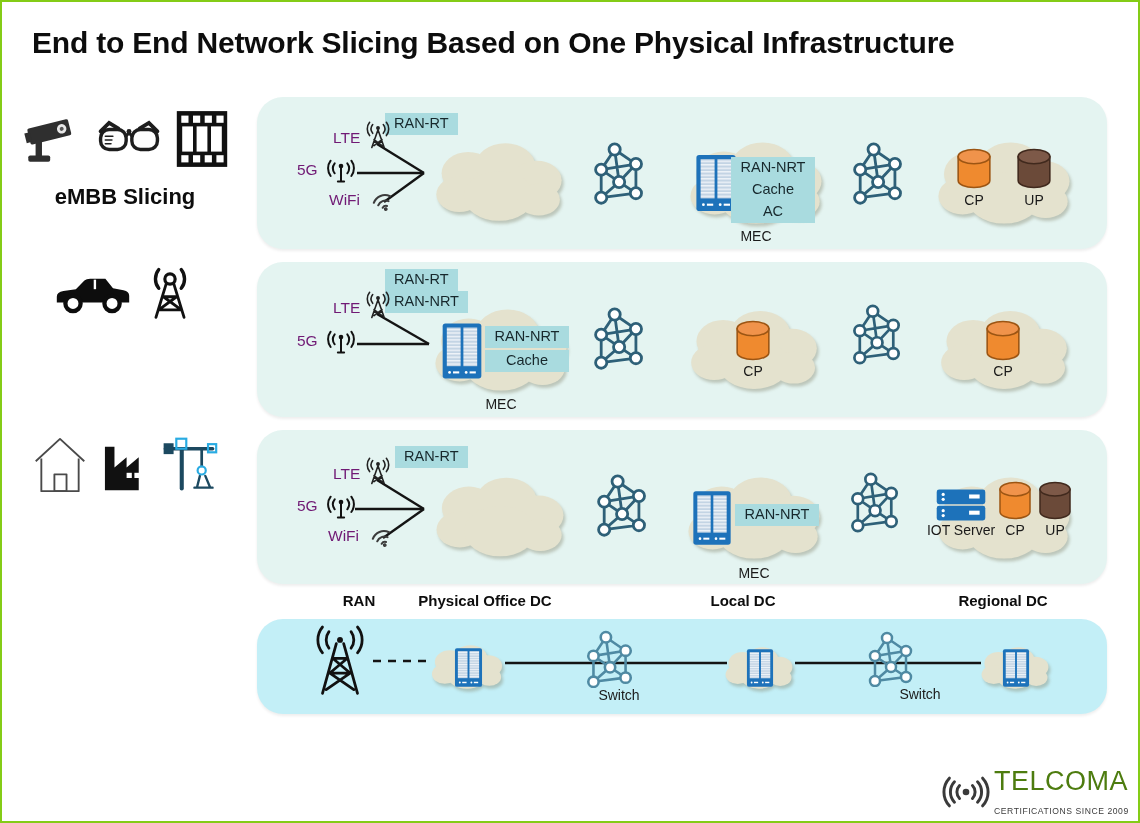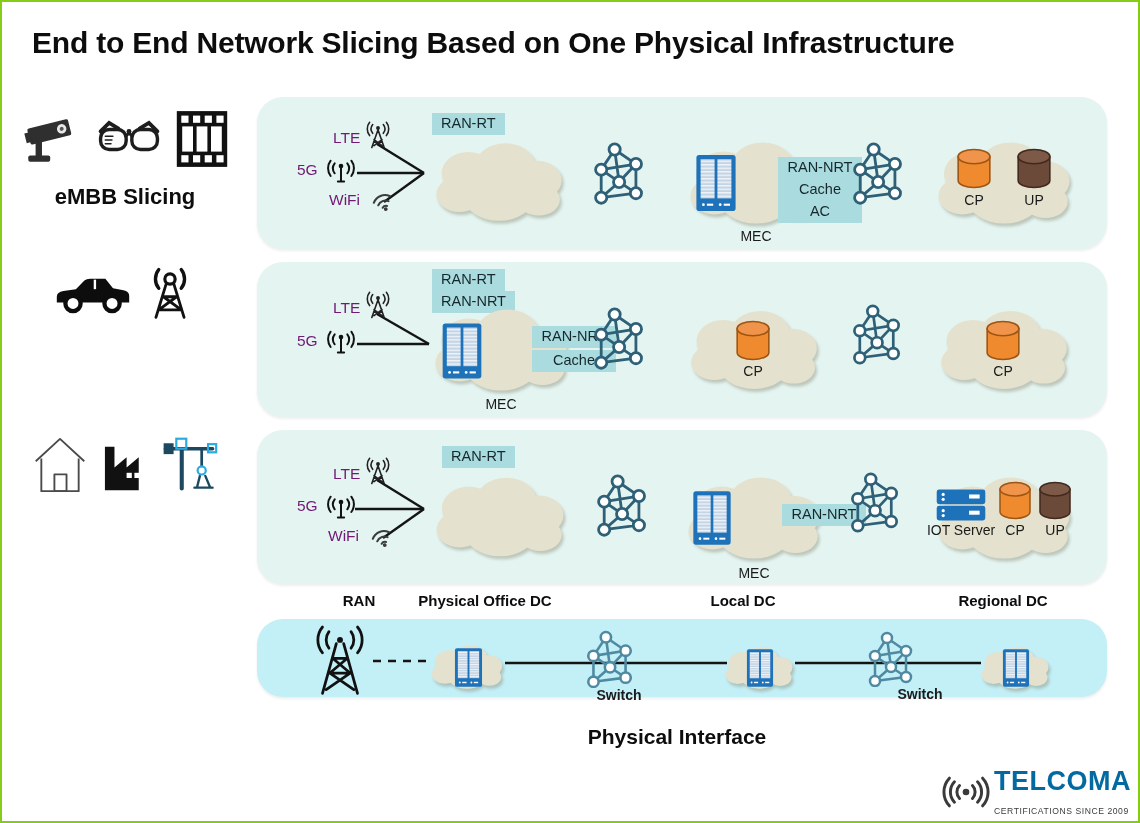--- a/index.html
+++ b/index.html
@@ -10,38 +10,38 @@
          letter-spacing:-0.2px;color:#0d0d0d;}
   
   .legend-group{position:absolute;left:18px;width:210px;text-align:center;}
   .legend-icons{display:flex;justify-content:center;align-items:center;gap:10px;height:66px;}
   .legend-label{font-size:22px;font-weight:700;margin-top:12px;color:#0d0d0d;}
   
   .band{position:absolute;left:255px;width:850px;background:#e4f4f1;border-radius:26px;
         box-shadow:0 2px 3px rgba(0,0,0,0.07);}
   .band.cyan{background:#c3eff7;}
   .chip{position:absolute;background:#a9dbdf;color:#17282c;font-size:14.5px;line-height:19px;
-        padding:1px 9px 2px;white-space:nowrap;text-align:center;box-sizing:border-box;margin-left:47px;}
+        padding:1px 9px 2px;white-space:nowrap;text-align:center;box-sizing:border-box;}
   .chip.w{width:84px;}
   .lbl{position:absolute;font-size:15.5px;color:#701a75;white-space:nowrap;}
   .cap{position:absolute;font-size:14px;color:#1a1a1a;text-align:center;}
   .wire{position:absolute;left:0;top:0;pointer-events:none;}
   .cloud{filter:drop-shadow(2px 3px 1.5px rgba(130,130,105,0.40));}
   .abs{position:absolute;}
   .graph{--gs:#2e6078;}
   .switchg{--gs:#4f8aa3;}
   .cyl-orange{--cb:#ef8a2f;--ct:#f0934b;--cs:#9c5513;}
   .cyl-brown{--cb:#6b4a39;--ct:#7d5948;--cs:#40291d;}
   .dc-label{position:absolute;top:590px;font-size:15px;font-weight:700;text-align:center;color:#0d0d0d;}
   .phys-caption{position:absolute;left:255px;top:723px;width:840px;text-align:center;
                 font-size:21px;font-weight:700;color:#0d0d0d;}
   
   .logo{position:absolute;left:940px;top:766px;display:flex;align-items:center;gap:4px;}
   .logo-text{display:flex;flex-direction:column;line-height:1;}
-  .logo-name{font-size:27px;font-weight:700;letter-spacing:0.5px;color:#0369a1;}
+  .logo-name{font-size:27px;font-weight:400;letter-spacing:0.5px;color:#4d7c0f;}
   .logo-tag{font-size:8.6px;letter-spacing:0.55px;color:#3b3b3b;margin-top:12px;}
 </style>
 </head>
 <body>
 
 <svg width="0" height="0" style="position:absolute">
   <defs>
     <pattern id="p-stripes" width="22" height="5" patternUnits="userSpaceOnUse">
       <rect width="22" height="5" fill="#c3d4e4"></rect>
         <rect width="22" height="2" fill="#eef3f8"></rect>
@@ -417,21 +417,21 @@
         <use href="#s-cyl"></use>
       </svg>
     <div class="cap" style="left:780px;top:92px;width:36px;">UP</div>
   </div>
 
   <div class="dc-label" style="left:317px;width:80px;">RAN</div>
   <div class="dc-label" style="left:403px;width:160px;">Physical Office DC</div>
   <div class="dc-label" style="left:681px;width:120px;">Local DC</div>
   <div class="dc-label" style="left:941px;width:120px;">Regional DC</div>
 
-  <div class="band cyan" style="top:617px;height:78px;font-weight:bold;">
+  <div class="band cyan" style="top:617px;height:95px;">
     <svg class="wire" width="850" height="95">
       <line x1="116" y1="42" x2="174" y2="42" stroke="#141414" stroke-width="2.6" stroke-dasharray="8 7"></line>
       <line x1="248" y1="44" x2="470" y2="44" stroke="#141414" stroke-width="2.4"></line>
       <line x1="538" y1="44" x2="724" y2="44" stroke="#141414" stroke-width="2.4"></line>
     </svg>
     <svg class="abs" style="left:48px;top:6px;" width="70" height="74">
         <use href="#s-tower"></use>
       </svg>
 
     <svg class="abs cloud" style="left:168px;top:22px;" width="84" height="52">
@@ -459,21 +459,20 @@
     <div class="cap" style="left:628px;top:67px;width:70px;">Switch</div>
 
     <svg class="abs cloud" style="left:718px;top:24px;" width="80" height="50">
         <use href="#s-cloud"></use>
       </svg>
     <svg class="abs" style="left:745px;top:29px;" width="28" height="40">
         <use href="#s-rack"></use>
       </svg>
   </div>
 
-  <div class="phys-caption">Physical Interface</div>
 
   <div class="logo">
     <svg width="48" height="38">
         <use href="#s-signal"></use>
       </svg>
     <div class="logo-text">
       <span class="logo-name">TELCOMA</span>
       <span class="logo-tag">CERTIFICATIONS SINCE 2009</span>
     </div>
   </div>

